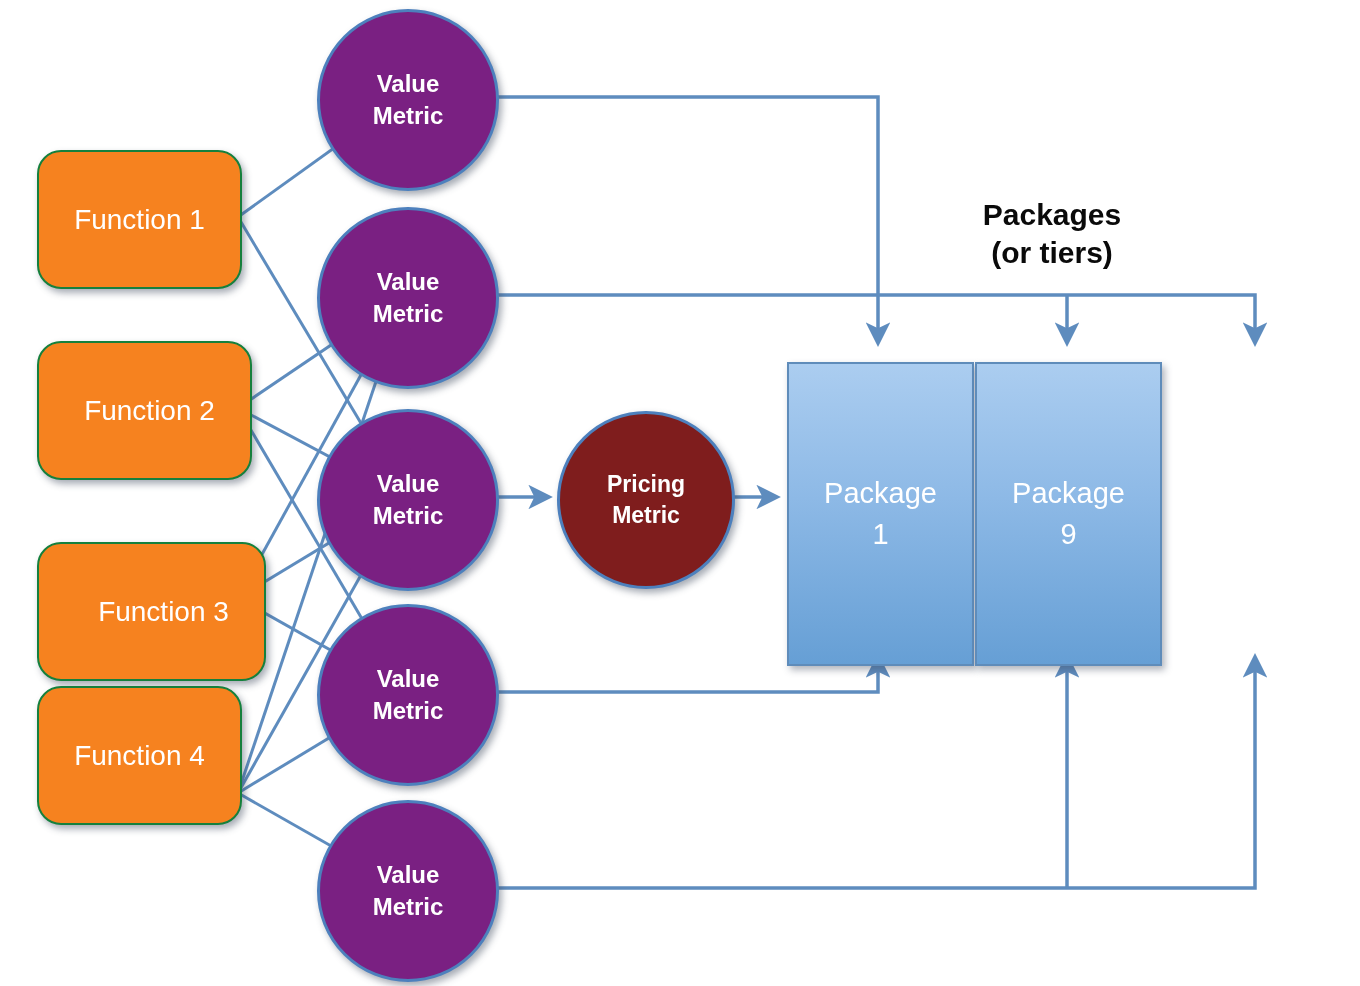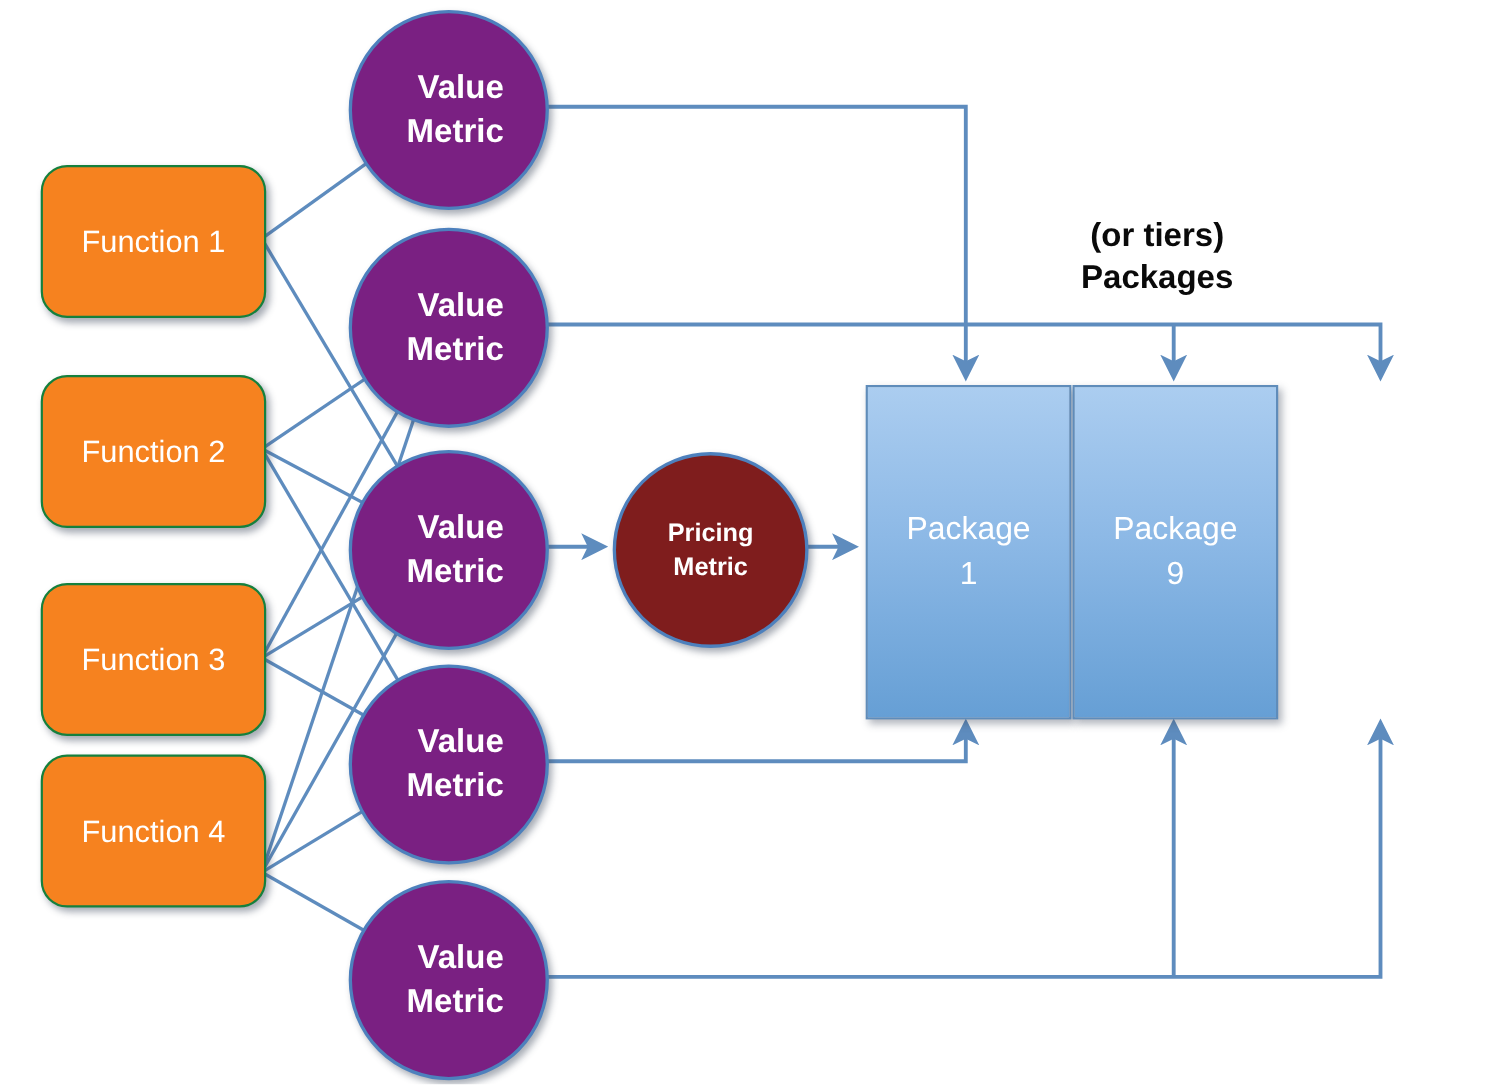--- a/index.html
+++ b/index.html
@@ -10,36 +10,36 @@
   #edges{position:absolute;left:0;top:0;width:1360px;height:986px;}
   .node{position:absolute;display:flex;align-items:center;justify-content:center;
     text-align:center;color:#ffffff;font-weight:bold;}
   .func{
     width:201px;height:135px;background:#f6821f;border:2px solid #15803d;border-radius:24px;
     font-size:28px;font-weight:normal;
     box-shadow:3px 4px 7px rgba(60,70,90,0.45);
   }
   .vmetric{
     width:176px;height:176px;border-radius:50%;background:#7a2082;border:3px solid #4d80bd;
-    font-size:30px;line-height:1.35;
+    font-size:24px;line-height:1.35;
     box-shadow:3px 4px 7px rgba(60,70,90,0.45);
-    text-align:right;
   }
   .vmetric .lbl{width:100px;}
   .pmetric{
     width:172px;height:172px;border-radius:50%;background:#7f1d1d;border:3px solid #4d80bd;
     font-size:23px;line-height:1.35;
     box-shadow:3px 4px 7px rgba(60,70,90,0.45);
   }
   .pmetric .lbl{width:100px;}
   .pkg{
     width:183px;height:300px;border:2px solid #5f8cba;
     background:linear-gradient(180deg,#abcdf0 0%,#8db9e6 45%,#669fd5 100%);
     font-size:29px;font-weight:normal;line-height:1.4;
     box-shadow:3px 4px 7px rgba(60,70,90,0.40);
+    margin-top:12px;
   }
   .pkg .lbl{width:130px;}
   #heading{
     position:absolute;left:920px;top:196px;width:264px;text-align:center;color:#0a0a0a;
     font-size:30px;font-weight:bold;line-height:1.25;
   }
   .edge{fill:none;stroke:#5e8cbe;stroke-width:3;}
   .edge.arrowed{stroke-width:3.5;}
 </style>
 </head>
@@ -71,31 +71,31 @@
     <path class="edge arrowed" d="M405,295 L1255,295 L1255,342" marker-end="url(#arw)"></path>
     <path class="edge arrowed" d="M1067,295 L1067,342" marker-end="url(#arw)"></path>
     <path class="edge arrowed" d="M405,497 L548,497" marker-end="url(#arw)"></path>
     <path class="edge arrowed" d="M643,497 L776,497" marker-end="url(#arw)"></path>
     <path class="edge arrowed" d="M405,692 L878,692 L878,658" marker-end="url(#arw)"></path>
     <path class="edge arrowed" d="M405,888 L1255,888 L1255,658" marker-end="url(#arw)"></path>
     <path class="edge arrowed" d="M1067,888 L1067,658" marker-end="url(#arw)"></path>
   </svg>
 
   <div id="heading">
+    <div>Packages</div>
     <div>(or tiers)</div>
-    <div>Packages</div>
   </div>
 
   <div class="node func" style="left:37px;top:150px;">
     <span class="lbl">Function 1</span>
   </div>
-  <div class="node func" style="left:37px;top:341px;">
+  <div class="node func" style="left:37px;top:341px;padding-left:10px;">
     <span class="lbl">Function 2</span>
   </div>
-  <div class="node func" style="left:37px;top:530px;">
+  <div class="node func" style="left:37px;top:542px;padding-left:24px;">
     <span class="lbl">Function 3</span>
   </div>
   <div class="node func" style="left:37px;top:686px;">
     <span class="lbl">Function 4</span>
   </div>
 
   <div class="node vmetric" style="left:317px;top:9px;">
     <span class="lbl">Value Metric</span>
   </div>
   <div class="node vmetric" style="left:317px;top:207px;">

